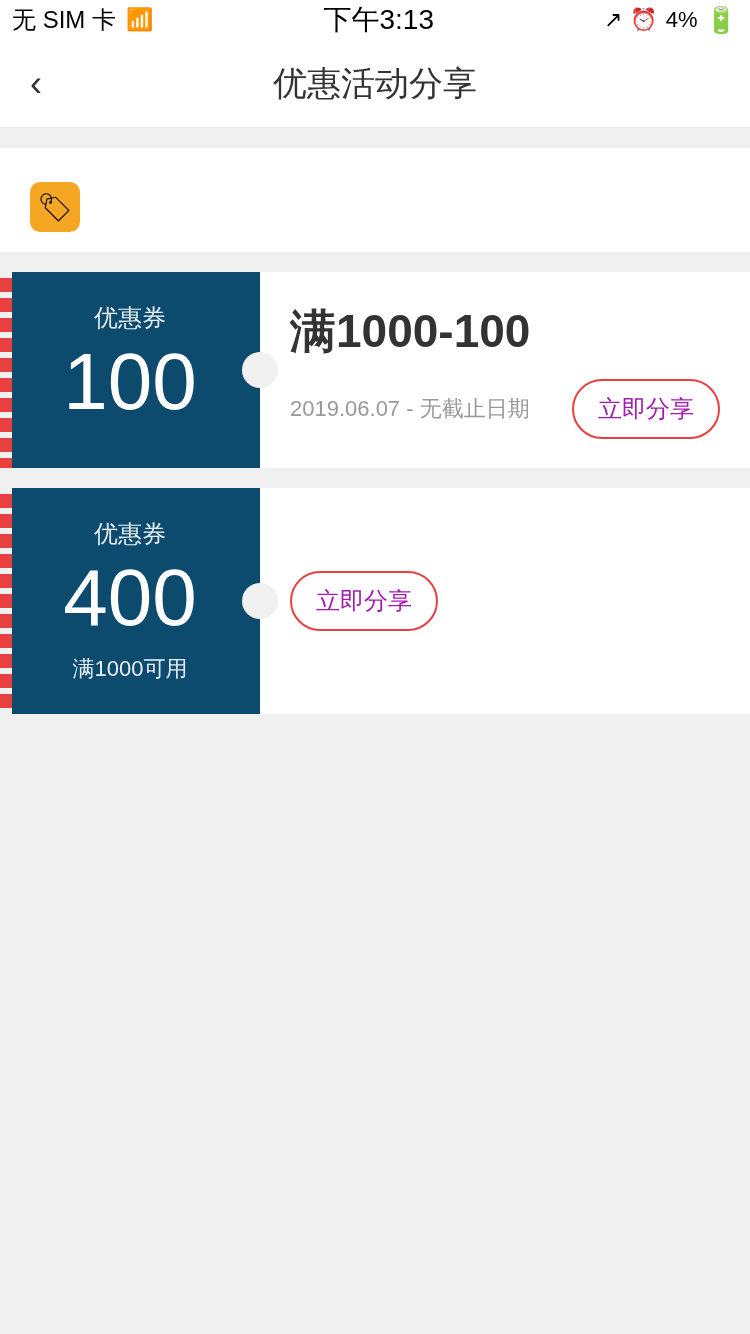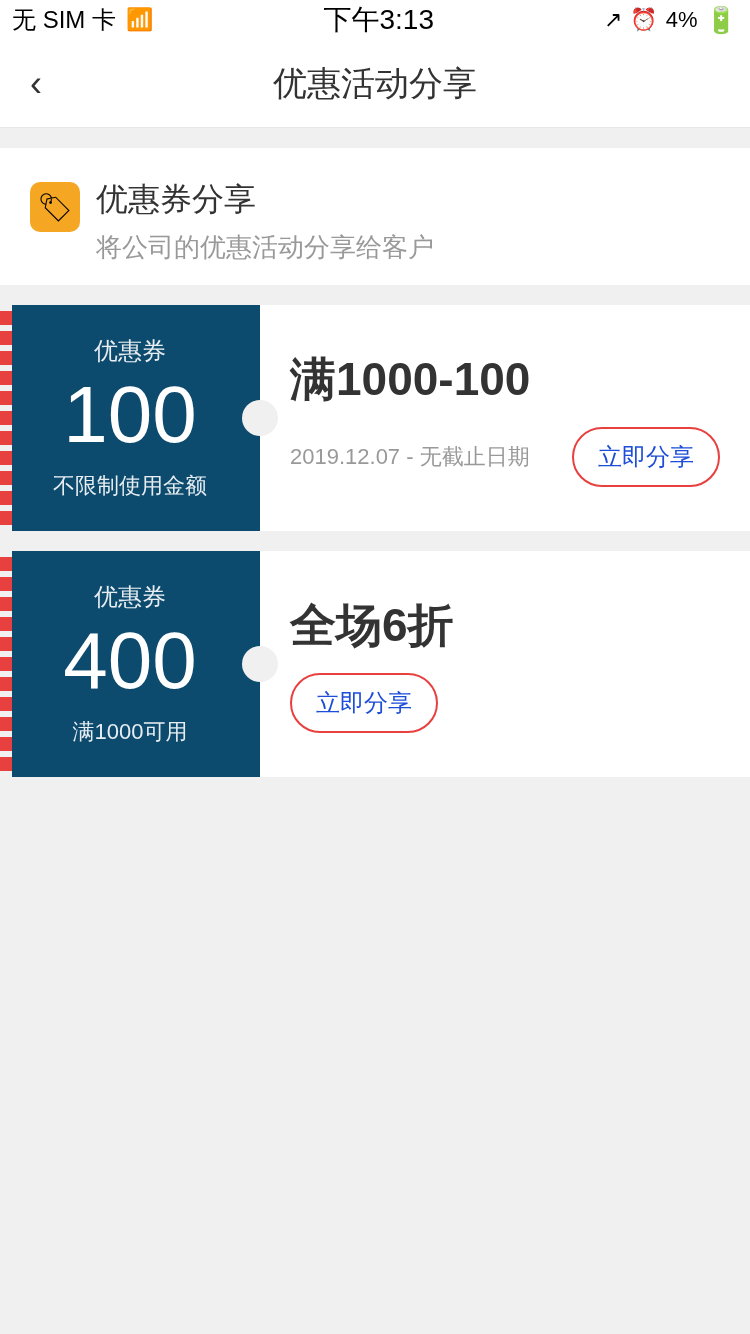--- a/index.html
+++ b/index.html
@@ -199,21 +199,21 @@
       align-items: center;
       justify-content: space-between;
       gap: 10px;
     }
     .coupon-date {
       font-size: 22px;
       color: #999;
     }
     .share-btn {
       border: 2px solid #e83f3f;
-      color: #1d4ed8;
+      color: #a21caf;
       background: transparent;
       padding: 12px 24px;
       border-radius: 36px;
       font-size: 24px;
       cursor: pointer;
       white-space: nowrap;
       flex-shrink: 0;
     }
 
     
@@ -240,49 +240,43 @@
   </div>
 </div>
 
 <div class="nav-bar">
   <span class="nav-back">‹</span>
   <span class="nav-title">优惠活动分享</span>
 </div>
 
 <div class="section-header">
   <div class="section-icon">🏷</div>
-  <div class="section-text">
-    <h2>优惠券分享</h2>
-    <p>将公司的优惠活动分享给客户</p>
-  </div>
 </div>
 
 <div class="coupon-list" id="coupon-list">
     <div class="coupon-card">
     <div class="coupon-left">
       <div class="coupon-type">优惠券</div>
       <div class="coupon-amount">100</div>
-      <div class="coupon-condition">不限制使用金额</div>
     </div>
     <div class="coupon-right">
       <div class="coupon-title">满1000-100</div>
       <div class="coupon-meta">
-        <span class="coupon-date">2019.12.07 - 无截止日期</span>
+        <span class="coupon-date">2019.06.07 - 无截止日期</span>
         <button class="share-btn">立即分享</button>
       </div>
     </div>
   </div>
     <div class="coupon-card">
     <div class="coupon-left">
       <div class="coupon-type">优惠券</div>
       <div class="coupon-amount">400</div>
       <div class="coupon-condition">满1000可用</div>
     </div>
     <div class="coupon-right">
-      <div class="coupon-title">全场6折</div>
       <div class="coupon-meta">
         <button class="share-btn">立即分享</button>
       </div>
     </div>
   </div>
   </div>
 
 <div class="empty-area"></div>
 
 </body></html>

